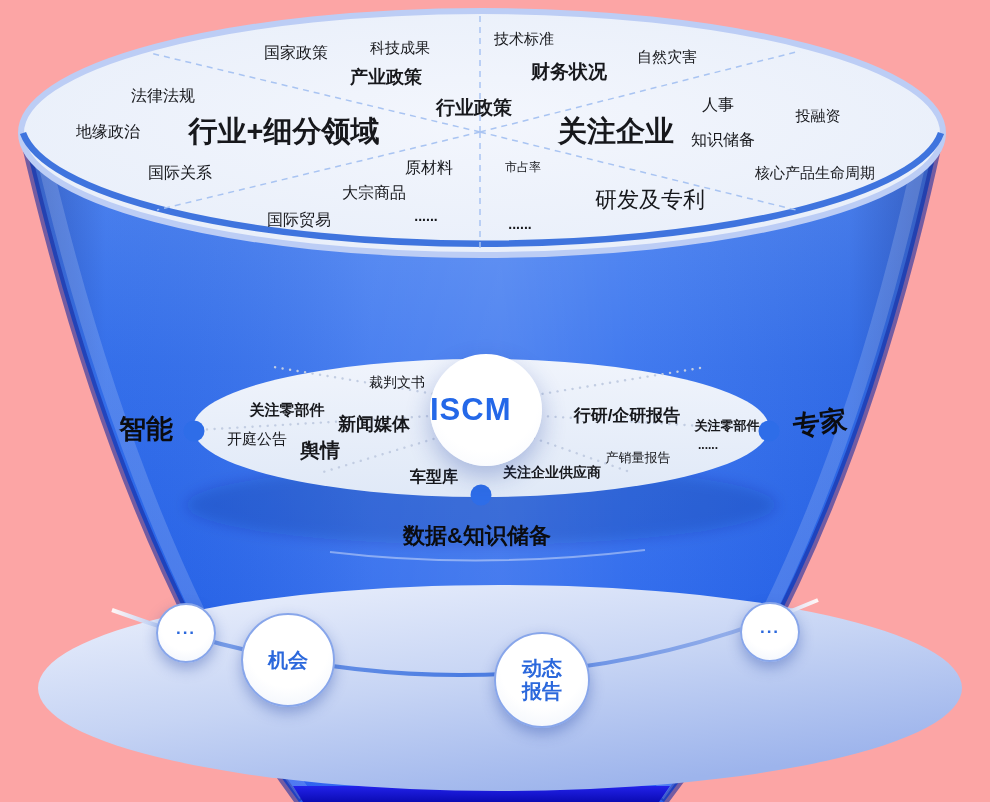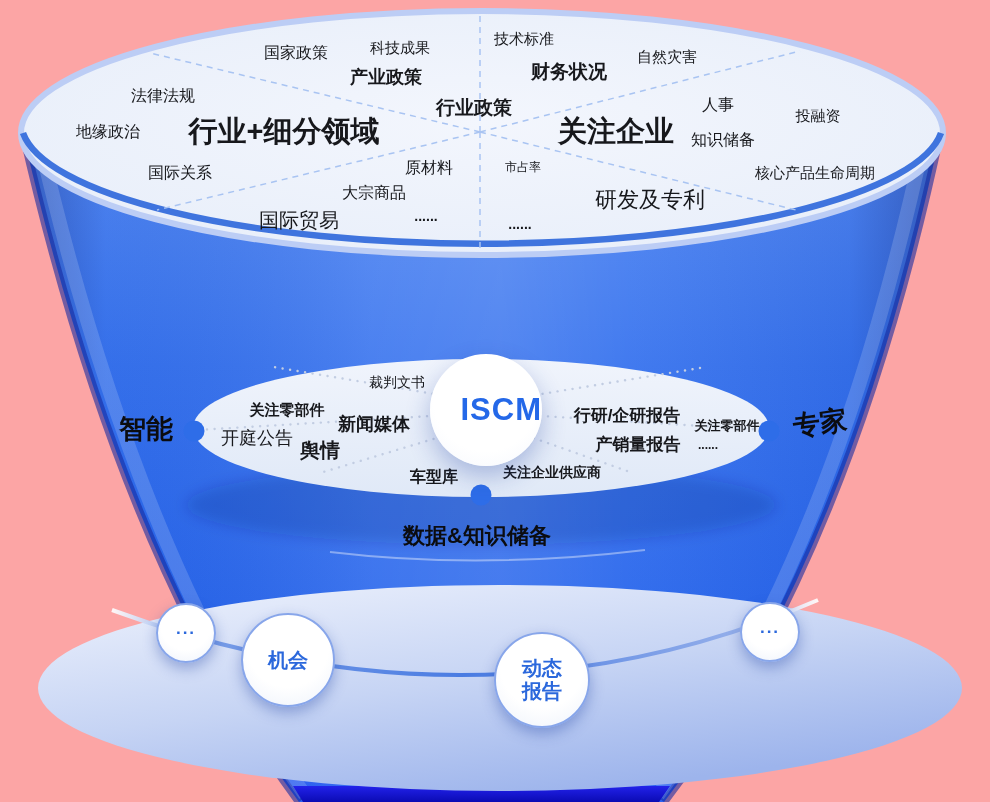--- a/index.html
+++ b/index.html
@@ -5,21 +5,21 @@
   html,body{margin:0;padding:0;background:#000;}
   #stage{position:relative;width:990px;height:802px;background:#fca5a5;overflow:hidden;
          font-family:"Liberation Sans","DejaVu Sans",sans-serif;}
   #stage svg{position:absolute;left:0;top:0;z-index:1;}
   .lbl{position:absolute;transform:translate(-50%,-50%);white-space:nowrap;color:#17181c;
        z-index:2;line-height:1.1;}
   .lbl.on-blue{color:#0b0c10;}
   .hub{position:absolute;z-index:2;width:112px;height:112px;border-radius:50%;
        background:radial-gradient(circle at 50% 40%,#ffffff 60%,#f4f7fd 100%);
        box-shadow:0 10px 24px rgba(25,60,160,.30);
-       display:flex;align-items:center;justify-content:flex-end;
+       display:flex;align-items:center;justify-content:flex-start;
        transform:translate(-50%,-50%);}
   .hub span{color:#2468e8;font-weight:800;font-size:31px;letter-spacing:1px;}
   .node{position:absolute;z-index:3;border-radius:50%;
         background:radial-gradient(circle at 50% 35%,#ffffff 55%,#edf2fb 100%);
         border:2px solid #88a6ea;box-shadow:0 6px 14px rgba(25,60,160,.35);
         display:flex;align-items:center;justify-content:center;
         transform:translate(-50%,-50%);}
   .node span{color:#2b68dc;font-weight:700;font-size:20px;text-align:center;
              white-space:pre-line;line-height:1.15;}
   .node.small span{font-size:17px;font-weight:800;letter-spacing:1px;}
@@ -132,34 +132,34 @@
   <div class="lbl" style="left:108px;top:132px;font-size:16px;font-weight:500;">地缘政治</div>
   <div class="lbl" style="left:284px;top:132px;font-size:29px;font-weight:700;">行业+细分领域</div>
   <div class="lbl" style="left:616px;top:132px;font-size:29px;font-weight:700;">关注企业</div>
   <div class="lbl" style="left:723px;top:140px;font-size:16px;font-weight:500;">知识储备</div>
   <div class="lbl" style="left:180px;top:173px;font-size:16px;font-weight:500;">国际关系</div>
   <div class="lbl" style="left:429px;top:168px;font-size:16px;font-weight:500;">原材料</div>
   <div class="lbl" style="left:523px;top:168px;font-size:12px;font-weight:500;">市占率</div>
   <div class="lbl" style="left:815px;top:173px;font-size:15px;font-weight:500;">核心产品生命周期</div>
   <div class="lbl" style="left:374px;top:193px;font-size:16px;font-weight:500;">大宗商品</div>
   <div class="lbl" style="left:606px;top:200px;font-size:22px;font-weight:500;margin-left:44px;">研发及专利</div>
-  <div class="lbl" style="left:299px;top:220px;font-size:20px;font-weight:500;">国际贸易</div>
+  <div class="lbl" style="left:299px;top:220px;font-size:16px;font-weight:500;">国际贸易</div>
   <div class="lbl" style="left:426px;top:217px;font-size:14px;font-weight:600;">......</div>
   <div class="lbl" style="left:520px;top:225px;font-size:14px;font-weight:600;">......</div>
 
   <div class="lbl" style="left:397px;top:383px;font-size:14px;font-weight:500;">裁判文书</div>
   <div class="lbl" style="left:287px;top:410px;font-size:15px;font-weight:600;">关注零部件</div>
   <div class="lbl" style="left:374px;top:425px;font-size:18px;font-weight:700;">新闻媒体</div>
-  <div class="lbl" style="left:257px;top:439px;font-size:18px;font-weight:500;">开庭公告</div>
+  <div class="lbl" style="left:257px;top:439px;font-size:15px;font-weight:500;">开庭公告</div>
   <div class="lbl" style="left:320px;top:450px;font-size:20px;font-weight:700;">舆情</div>
   <div class="lbl" style="left:434px;top:477px;font-size:16px;font-weight:600;">车型库</div>
   <div class="lbl" style="left:540px;top:473px;font-size:14px;font-weight:600;margin-left:12px;">关注企业供应商</div>
   <div class="lbl" style="left:627px;top:416px;font-size:17px;font-weight:700;">行研/企研报告</div>
   <div class="lbl" style="left:727px;top:426px;font-size:13px;font-weight:600;">关注零部件</div>
-  <div class="lbl" style="left:638px;top:445px;font-size:17px;font-weight:700;">产销量报告</div>
+  <div class="lbl" style="left:638px;top:458px;font-size:13px;font-weight:400;">产销量报告</div>
   <div class="lbl" style="left:708px;top:446px;font-size:12px;font-weight:600;">......</div>
 
   <div class="hub" style="left:486px;top:410px;">
     <span>ISCM</span>
   </div>
 
   <div class="lbl on-blue" style="left:146px;top:430px;font-size:27px;font-weight:700;">智能</div>
   <div class="lbl on-blue" style="left:820px;top:424px;font-size:27px;font-weight:700;transform:translate(-50%,-50%) rotate(-8deg);">专家</div>
 
   <div class="lbl on-blue" style="left:477px;top:536px;font-size:22px;font-weight:700;">数据&amp;知识储备</div>

